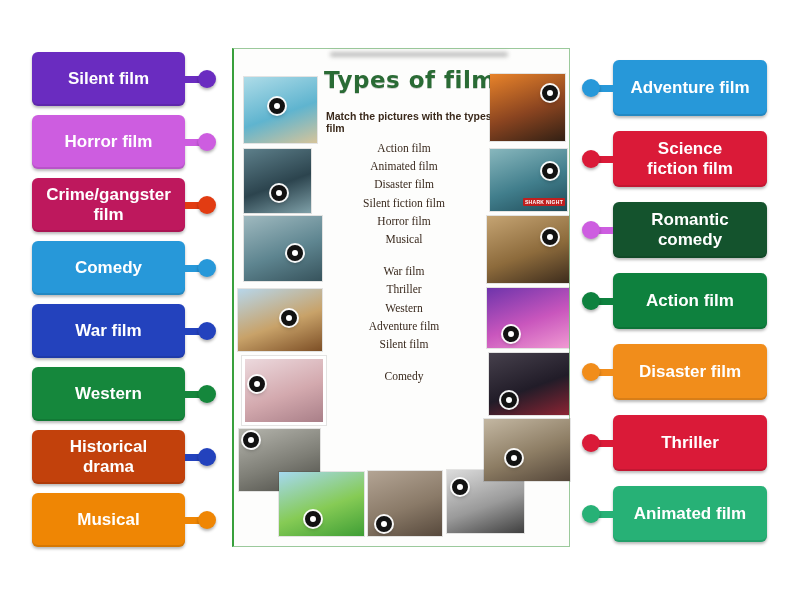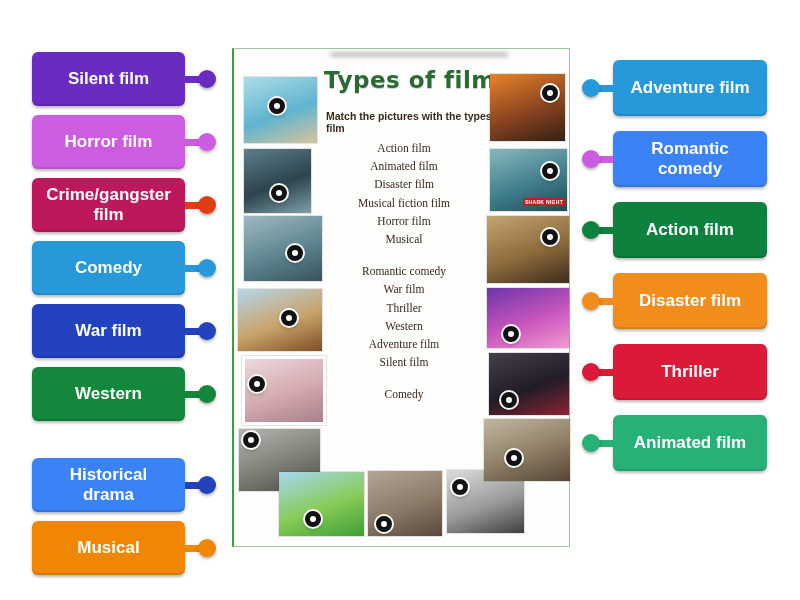--- a/index.html
+++ b/index.html
@@ -100,21 +100,21 @@
       <div class="chip left-side" style="background: rgb(35, 66, 189);">
         <span>War film</span>
         <i class="stem" style="background: rgb(35, 66, 189);"></i>
         <i class="dot" style="background: rgb(35, 66, 189);"></i>
       </div>
       <div class="chip left-side" style="background: rgb(21, 135, 60);">
         <span>Western</span>
         <i class="stem" style="background: rgb(21, 135, 60);"></i>
         <i class="dot" style="background: rgb(21, 135, 60);"></i>
       </div>
-      <div class="chip left-side" style="background: #3b82f6; margin-top: 28px;">
+      <div class="chip left-side" style="background: #c2410c;">
         <span>Historical</span>
         <span>drama</span>
         <i class="stem" style="background: rgb(35, 66, 189);"></i>
         <i class="dot" style="background: rgb(35, 66, 189);"></i>
       </div>
       <div class="chip left-side" style="background: rgb(239, 134, 4);">
         <span>Musical</span>
         <i class="stem" style="background: rgb(239, 134, 4);"></i>
         <i class="dot" style="background: rgb(239, 134, 4);"></i>
       </div>
@@ -122,26 +122,25 @@
 
   <div class="worksheet">
     <div class="scan-line"></div>
     <h1 class="ws-title" style="color: rgb(42, 107, 53);">Types of film</h1>
     <p class="ws-subtitle">Match the pictures with the types of film</p>
     <div class="ws-list" id="ws-list">
         <div class="group">
           <span>Action film</span>
           <span>Animated film</span>
           <span>Disaster film</span>
-          <span>Musical fiction film</span>
+          <span>Silent fiction film</span>
           <span>Horror film</span>
           <span>Musical</span>
         </div>
         <div class="group">
-          <span>Romantic comedy</span>
           <span>War film</span>
           <span>Thriller</span>
           <span>Western</span>
           <span>Adventure film</span>
           <span>Silent film</span>
         </div>
         <div class="group">
           <span>Comedy</span>
         </div>
       </div>
@@ -182,21 +181,27 @@
         <div class="marker" style="border-color: rgb(18, 18, 18); left: 272px; top: 401px;"></div>
       </div>
   </div>
 
   <div class="label-col right" id="right-labels">
       <div class="chip right-side" style="background: rgb(39, 152, 217);">
         <span>Adventure film</span>
         <i class="stem" style="background: rgb(39, 152, 217);"></i>
         <i class="dot" style="background: rgb(39, 152, 217);"></i>
       </div>
-      <div class="chip right-side" style="background: #3b82f6;">
+      <div class="chip right-side" style="background: rgb(218, 26, 56);">
+        <span>Science</span>
+        <span>fiction film</span>
+        <i class="stem" style="background: rgb(218, 26, 56);"></i>
+        <i class="dot" style="background: rgb(218, 26, 56);"></i>
+      </div>
+      <div class="chip right-side" style="background: #14532d;">
         <span>Romantic</span>
         <span>comedy</span>
         <i class="stem" style="background: rgb(205, 93, 224);"></i>
         <i class="dot" style="background: rgb(205, 93, 224);"></i>
       </div>
       <div class="chip right-side" style="background: rgb(14, 129, 62);">
         <span>Action film</span>
         <i class="stem" style="background: rgb(14, 129, 62);"></i>
         <i class="dot" style="background: rgb(14, 129, 62);"></i>
       </div>

